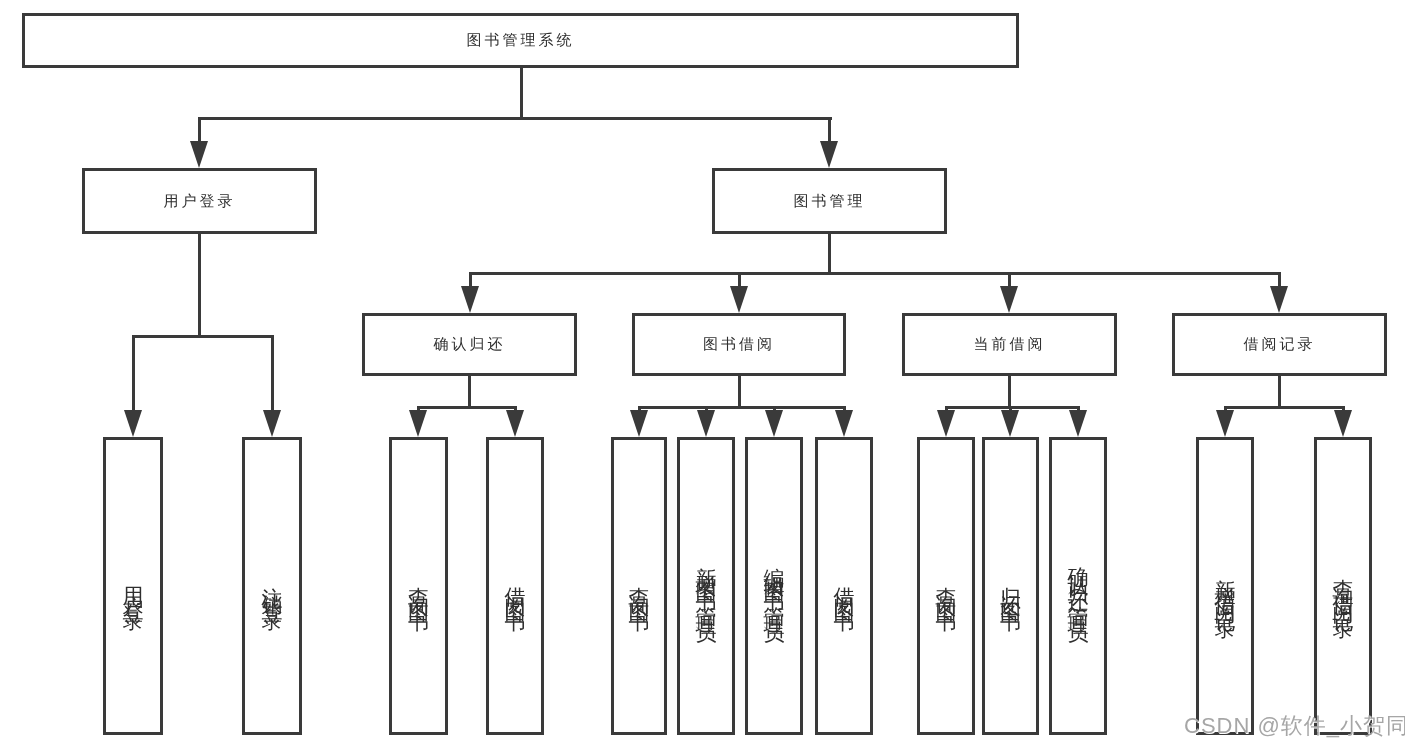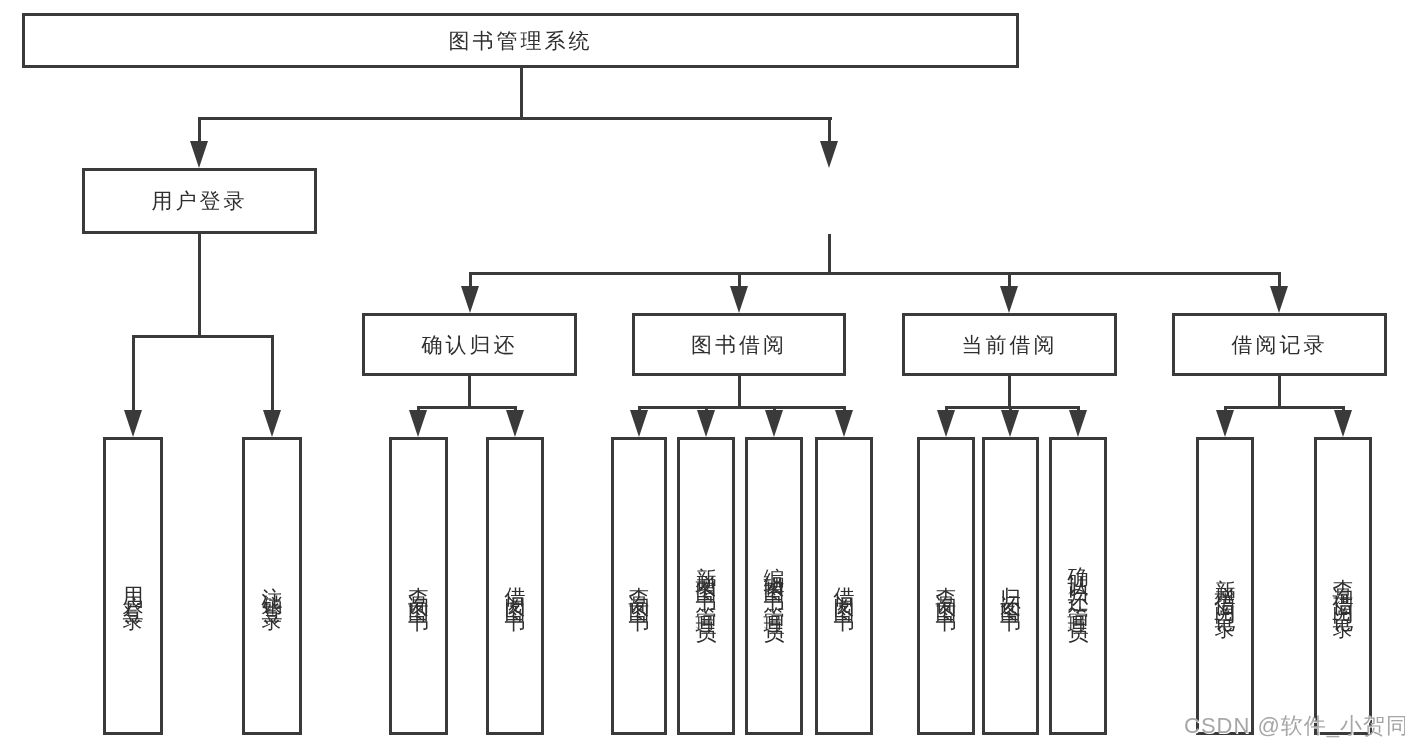--- a/index.html
+++ b/index.html
@@ -9,21 +9,21 @@
     background:#ffffff;
     font-family:"Liberation Sans","DejaVu Sans",sans-serif;
     overflow:hidden;
   }
   
   .hbox{
     position:absolute;
     border:3px solid #3a3a3a;
     background:#ffffff;
     display:flex;align-items:center;justify-content:center;
-    font-size:21px;letter-spacing:3px;color:#2f2f2f;
+    font-size:15px;letter-spacing:3px;color:#2f2f2f;
     box-sizing:border-box;
   }
   
   .vbox{
     position:absolute;
     border:3px solid #3a3a3a;
     background:#ffffff;
     display:flex;align-items:center;justify-content:center;
     writing-mode:vertical-rl;
     font-size:21px;letter-spacing:8px;color:#2f2f2f;
@@ -55,20 +55,21 @@
   <div class="hbox" style="left:22px;top:13px;width:997px;height:55px;">图书管理系统</div>
 
   <div class="vline" style="left:520px;top:68px;height:51px;"></div>
   <div class="hline" style="left:198px;top:117px;width:634px;"></div>
   <div class="vline" style="left:198px;top:117px;height:28px;"></div>
   <div class="arrow" style="left:190px;top:141px;"></div>
   <div class="vline" style="left:828px;top:117px;height:28px;"></div>
   <div class="arrow" style="left:820px;top:141px;"></div>
 
   <div class="hbox" style="left:82px;top:168px;width:235px;height:66px;">用户登录</div>
+  <div class="hbox" style="left:712px;top:168px;width:235px;height:66px;">图书管理</div>
 
   <div class="vline" style="left:198px;top:234px;height:104px;"></div>
   <div class="hline" style="left:132px;top:335px;width:142px;"></div>
   <div class="vline" style="left:132px;top:335px;height:78px;"></div>
   <div class="arrow" style="left:124px;top:410px;"></div>
   <div class="vline" style="left:271px;top:335px;height:78px;"></div>
   <div class="arrow" style="left:263px;top:410px;"></div>
 
   <div class="vline" style="left:828px;top:234px;height:41px;"></div>
   <div class="hline" style="left:469px;top:272px;width:812px;"></div>

